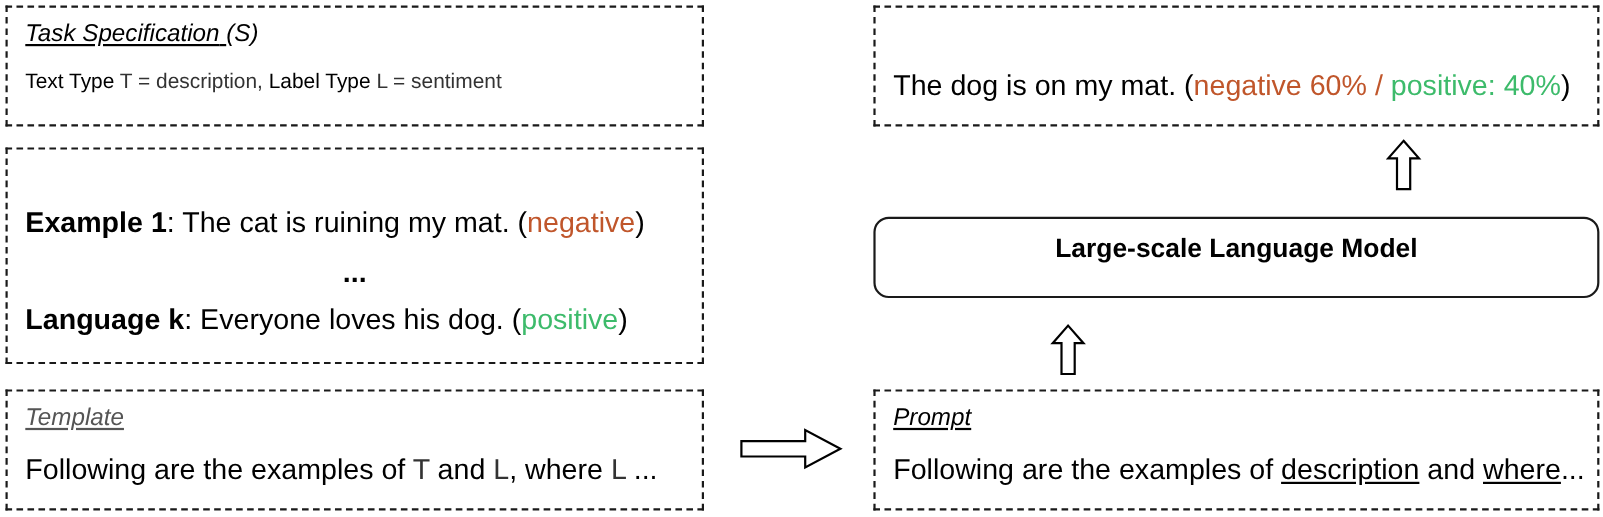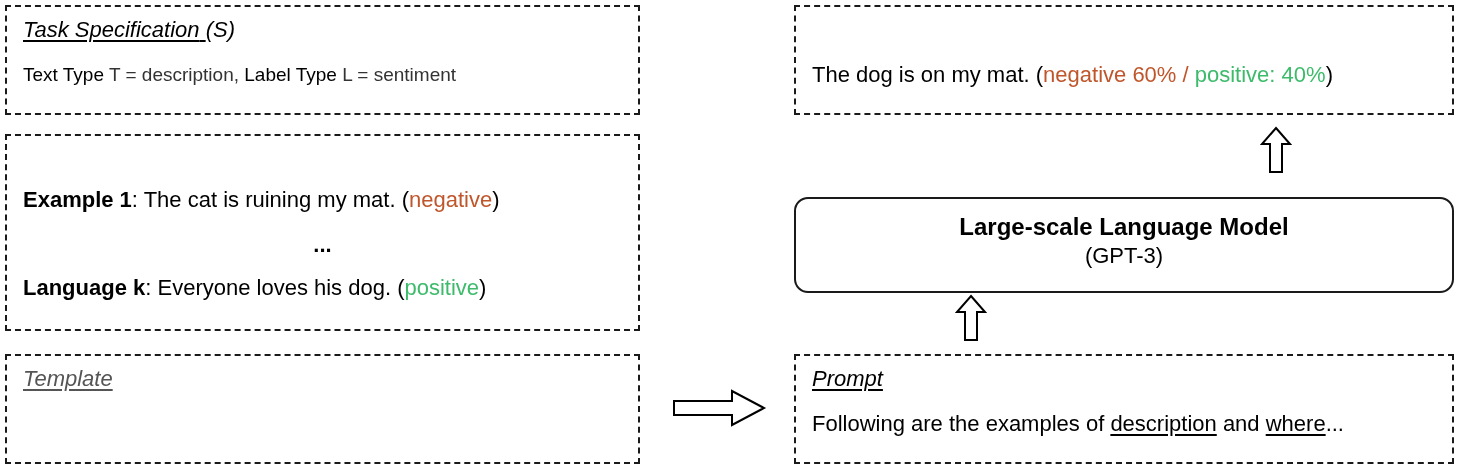--- a/index.html
+++ b/index.html
@@ -2,26 +2,26 @@
 <html><head>
 <meta charset="utf-8">
 <style>
   html, body { margin:0; padding:0; background:#ffffff; }
   body { width:1457px; height:470px; position:relative; overflow:hidden;
          font-family:"Liberation Sans", sans-serif; color:#000; }
   .box { position:absolute; border:2px dashed #1a1a1a; box-sizing:border-box; }
   .title { position:absolute; left:16px; font-style:italic; text-decoration:underline;
            text-underline-offset:3px; font-size:22px; }
   .title .paren { text-decoration:none; display:inline-block; }
-  .line { position:absolute; left:16px; font-size:22px; white-space:nowrap; }
+  .line { position:absolute; left:16px; font-size:26px; white-space:nowrap; }
   .mono { font-family:Liberation Sans, sans-serif; color:#333; }
   .neg { color:#c0562b; }
   .pos { color:#3dbb6b; }
   .u { text-decoration:underline; text-underline-offset:3px; }
-  .llm { position:absolute; left:794px; top:197px; width:660px; height:96px;
+  .llm { position:absolute; left:794px; top:197px; width:660px; height:74px;
          border:2px solid #1a1a1a; border-radius:14px; box-sizing:border-box;
          text-align:center; }
   .llm .t1 { font-weight:bold; font-size:24px; margin-top:14px; }
   .llm .t2 { font-size:22px; margin-top:2px; }
   svg.arrow { position:absolute; overflow:visible; }
 </style>
 </head>
 <body>
 
 <div class="box" style="left:5px;top:5px;width:635px;height:110px;">
@@ -42,39 +42,41 @@
     <b>Example 1</b><span>: The cat is ruining my mat. (</span><span class="neg">negative</span><span>)</span>
   </div>
   <div class="line" style="top:96px;left:0;width:100%;text-align:center;font-weight:bold;">...</div>
   <div class="line" style="top:139px;">
     <b>Language k</b><span>: Everyone loves his dog. (</span><span class="pos">positive</span><span>)</span>
   </div>
 </div>
 
 <div class="box" style="left:5px;top:354px;width:635px;height:110px;">
   <div class="title" style="top:10px;color:#555;">Template</div>
+  <div class="line" style="top:55px;">
+    <span>Following are the examples of </span><span class="mono">T</span><span> and </span><span class="mono">L</span><span>, where </span><span class="mono">L</span><span> ...</span>
+  </div>
 </div>
 
 <svg class="arrow" style="left:672px;top:390px;" width="94" height="36" viewBox="0 0 94 36">
   <polygon points="2,11 60,11 60,1 92,18 60,35 60,25 2,25" fill="#fff" stroke="#000" stroke-width="2"></polygon>
 </svg>
 
 <div class="box" style="left:794px;top:5px;width:660px;height:110px;">
   <div class="line" style="top:55px;">
     <span>The dog is on my mat. (</span><span class="neg">negative 60% / </span><span class="pos">positive: 40%</span><span>)</span>
   </div>
 </div>
 
 <svg class="arrow" style="left:1260px;top:127px;" width="32" height="46" viewBox="0 0 32 46">
   <polygon points="16,1 30,17 22,17 22,45 10,45 10,17 2,17" fill="#fff" stroke="#000" stroke-width="2"></polygon>
 </svg>
 
 <div class="llm">
   <div class="t1">Large-scale Language Model</div>
-  <div class="t2">(GPT-3)</div>
 </div>
 
 <svg class="arrow" style="left:955px;top:295px;" width="32" height="46" viewBox="0 0 32 46">
   <polygon points="16,1 30,17 22,17 22,45 10,45 10,17 2,17" fill="#fff" stroke="#000" stroke-width="2"></polygon>
 </svg>
 
 <div class="box" style="left:794px;top:354px;width:660px;height:110px;">
   <div class="title" style="top:10px;">Prompt</div>
   <div class="line" style="top:55px;">
     <span>Following are the examples of </span><span class="u">description</span><span> and </span><span class="u">where</span><span>...</span>

